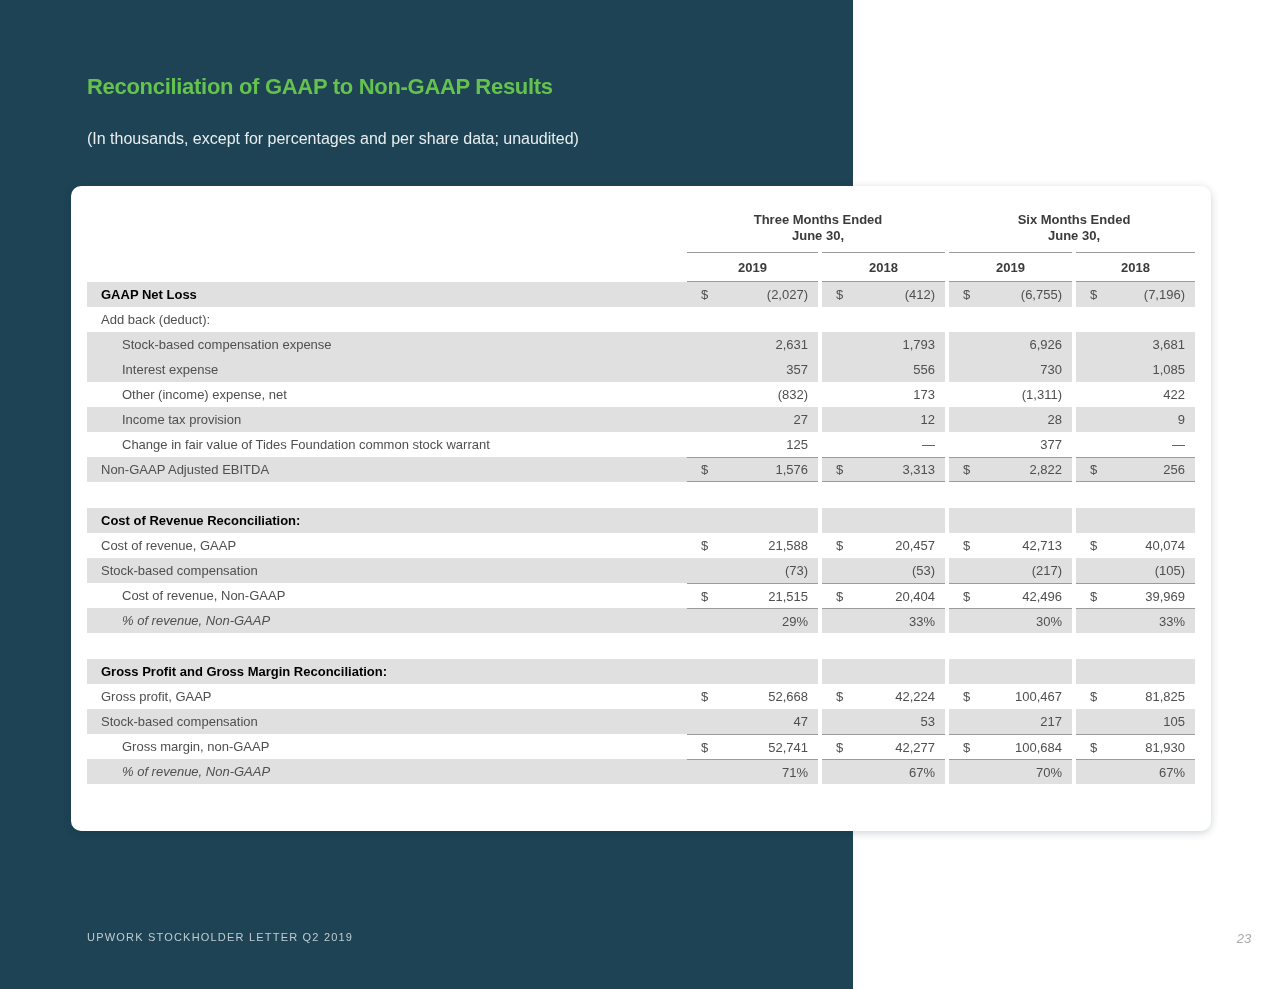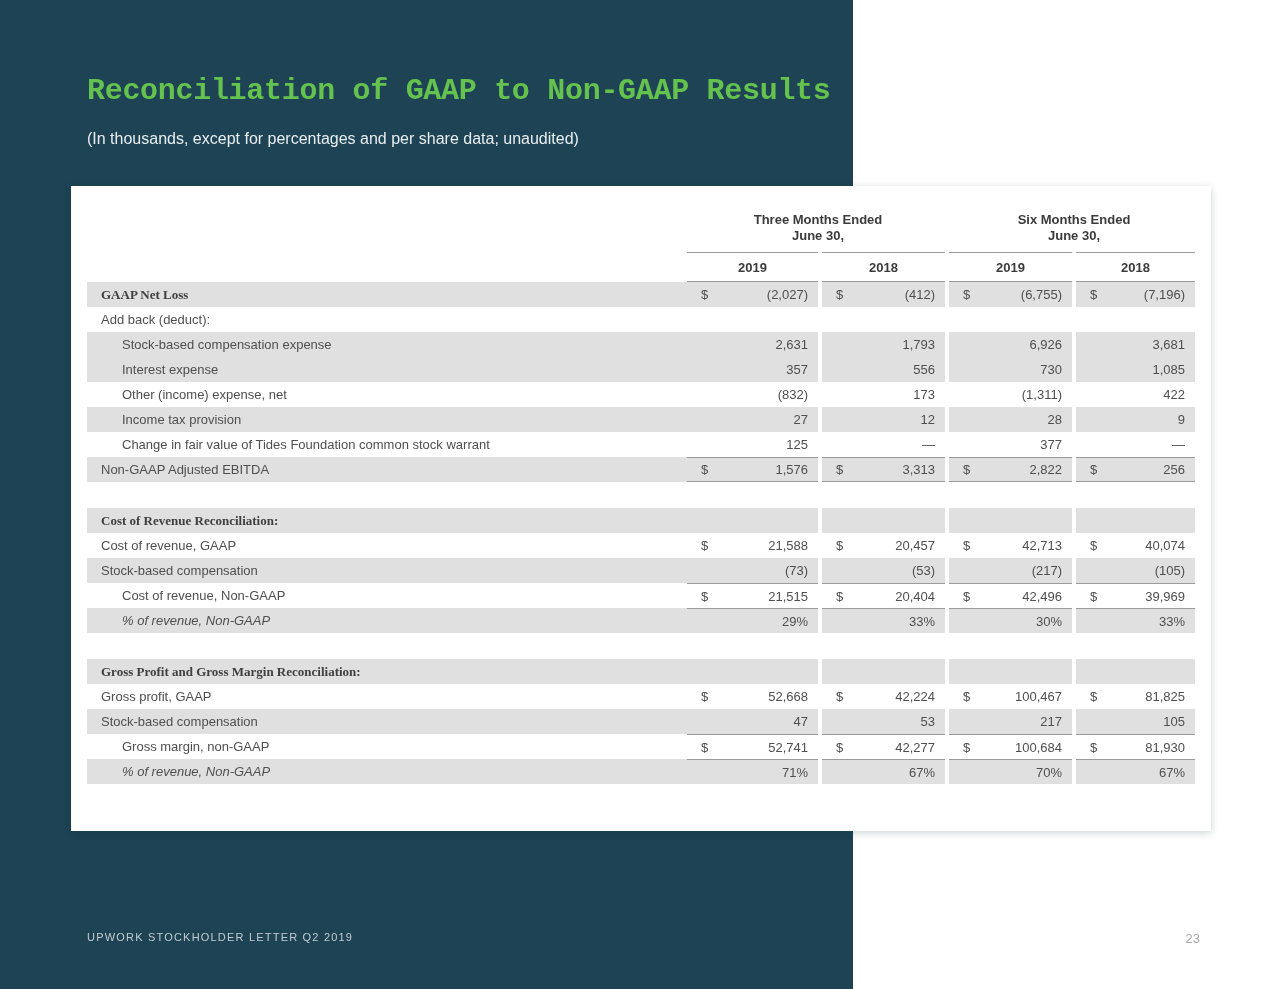--- a/index.html
+++ b/index.html
@@ -10,33 +10,33 @@
     font-family:"Liberation Sans", sans-serif;
     overflow:hidden;
   }
   .teal-panel {
     position:absolute; left:0; top:0;
     width:853px; height:989px;
     background:var(--panel,#1d4354);
   }
   .title {
     position:absolute; left:87px; top:74px;
-    font-family:Liberation Mono, monospace;
-    font-weight:700; font-size:30px; letter-spacing:-0.3px;
+    font-family:Liberation Sans, sans-serif;
+    font-weight:700; font-size:22px; letter-spacing:-0.3px;
     color:var(--accent,#65c24e);
     white-space:nowrap;
   }
   .subtitle {
     position:absolute; left:87px; top:130px;
     font-size:16px; color:#e8eef0; white-space:nowrap;
   }
   .card {
     position:absolute; left:71px; top:186px;
     width:1140px; height:645px;
-    background:#ffffff; border-radius:0;
+    background:#ffffff; border-radius:10px;
     box-shadow:0 2px 8px rgba(12,38,50,0.20);
     padding:26px 16px 0 16px;
   }
   .trow { display:flex; align-items:center; height:25px; font-size:13px; color:#4f4f4f; }
   .cell { height:100%; display:flex; align-items:center; }
   .label { flex:1 1 auto; min-width:0; padding-left:14px; }
   .vcell { flex:0 0 auto; justify-content:flex-end; padding:0 10px 0 14px; text-align:right; }
   .vcell .cur { margin-right:auto; }
   .vc1 { width:131px; }
   .vc2, .vc3 { width:123px; margin-left:4px; }
@@ -50,33 +50,33 @@
   .g1 { width:258px; }
   .g2 { width:246px; margin-left:4px; }
   .year-row { height:30px; }
   .year-row .vcell {
     justify-content:center; padding:0;
     font-weight:700; color:#3b3b3b;
     border-top:1px solid #9b9b9b; border-bottom:1px solid #9b9b9b;
   }
   
   .striped .cell { background:var(--stripe,#e0e0e0); }
-  .bold .label { font-weight:700; color:#404040;font-family:Liberation Serif, serif; }
+  .bold .label { font-weight:700; color:#000000; }
   .indent .label { padding-left:35px; }
   .italic .label { font-style:italic; }
   .rule-top .vcell { border-top:1px solid #9b9b9b; }
   .rule-bottom .vcell { border-bottom:1px solid #9b9b9b; }
   .spacer { height:26px; }
   .footer-left {
     position:absolute; left:87px; top:931px;
     font-size:11px; letter-spacing:1.2px; color:#c2ccd2; white-space:nowrap;
   }
   .page-number {
-    position:absolute; left:1168px; top:931px; width:32px;
-    font-size:13px; color:#a9a9a9; text-align:right;
+    position:absolute; left:1228px; top:931px; width:32px;
+    font-size:13px; color:#a9a9a9; text-align:center;font-style:italic;
   }
 </style>
 </head>
 <body>
 
 <div class="teal-panel"></div>
 
 <h1 class="title">Reconciliation of GAAP to Non-GAAP Results</h1>
 <div class="subtitle">(In thousands, except for percentages and per share data; unaudited)</div>
 

